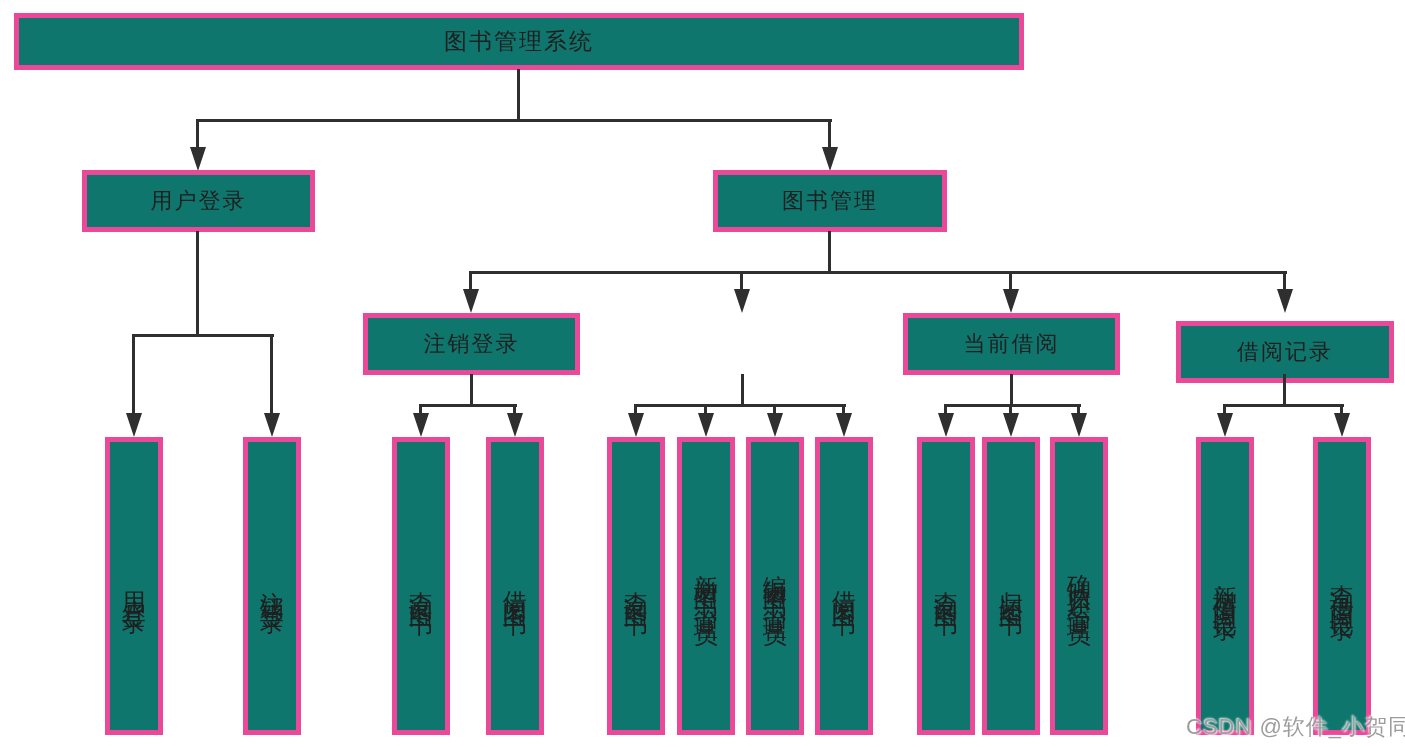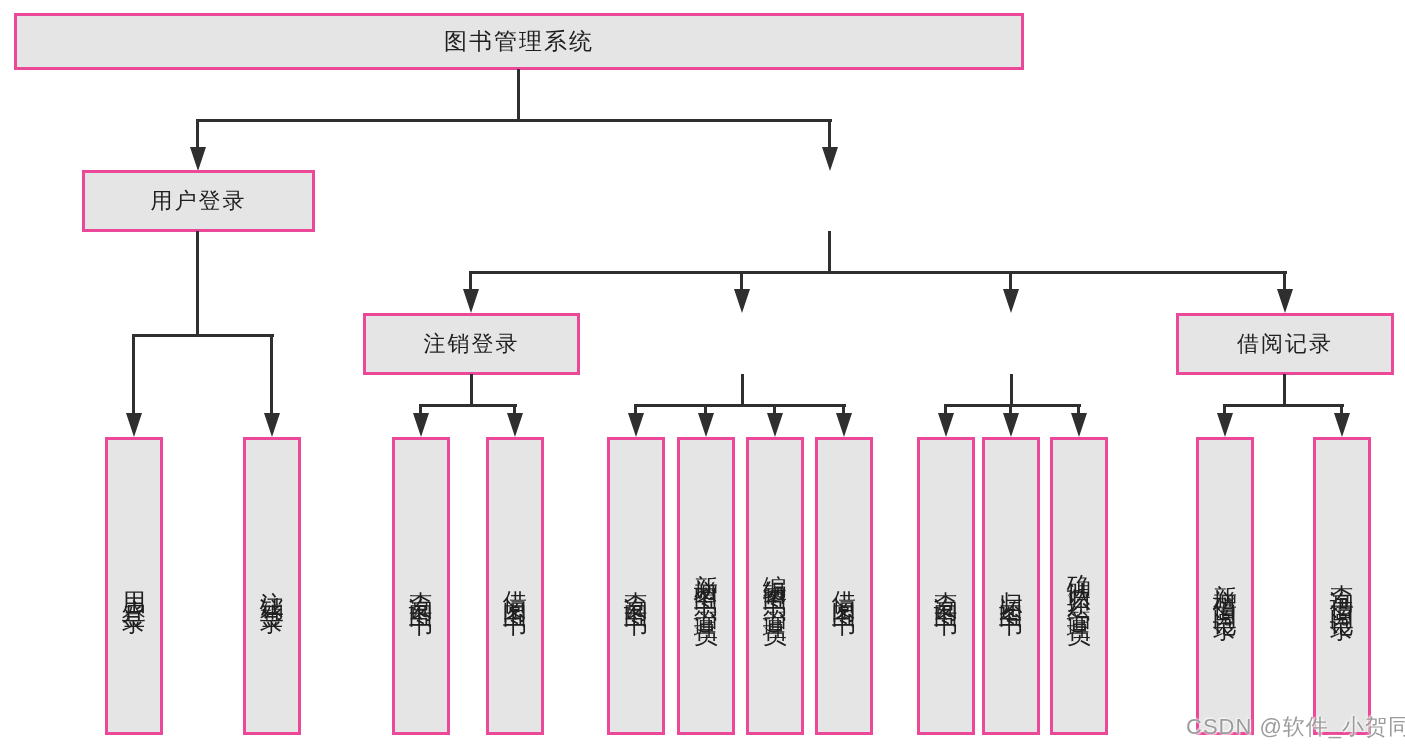--- a/index.html
+++ b/index.html
@@ -1,22 +1,22 @@
 <!DOCTYPE html>
 <html><head>
 <meta charset="utf-8">
 <style>
   html,body{margin:0;padding:0;background:#fff;}
   .canvas{
     position:relative;width:1405px;height:747px;background:#fff;
     font-family:"Liberation Sans","DejaVu Sans",sans-serif;color:#222;overflow:hidden;
   }
   .box{
-    position:absolute;box-sizing:border-box;background:#e5e5e5;
-    border:3px solid #ec4899;display:flex;align-items:center;justify-content:center;
+    position:absolute;box-sizing:border-box;background:#0f766e;
+    border:5px solid #ec4899;display:flex;align-items:center;justify-content:center;
   }
   .htext{font-size:22px;letter-spacing:2px;color:#1f1f1f;white-space:nowrap;}
   .root .htext{font-size:23px;}
   .vtext{
     writing-mode:vertical-lr;text-orientation:mixed;
     font-size:24px;letter-spacing:7px;line-height:1.15;color:#1f1f1f;
   }
   .line{position:absolute;background:#2f2f2f;}
   .ahead{
     position:absolute;width:0;height:0;
@@ -41,20 +41,23 @@
   <div class="line" style="left:517px;top:69px;width:3px;height:53px"></div>
   <div class="line" style="left:196px;top:119px;width:636px;height:3px"></div>
   <div class="line" style="left:196px;top:119px;width:3px;height:32px"></div>
   <div class="ahead" style="left:190px;top:147px"></div>
   <div class="line" style="left:828px;top:119px;width:3px;height:32px"></div>
   <div class="ahead" style="left:822px;top:147px"></div>
 
   <div class="box" style="left:82px;top:170px;width:233px;height:62px">
     <span class="htext">用户登录</span>
   </div>
+  <div class="box" style="left:713px;top:170px;width:234px;height:62px">
+    <span class="htext">图书管理</span>
+  </div>
 
   <div class="line" style="left:196px;top:231px;width:3px;height:105px"></div>
   <div class="line" style="left:132px;top:334px;width:142px;height:3px"></div>
   <div class="line" style="left:132px;top:334px;width:3px;height:83px"></div>
   <div class="ahead" style="left:126px;top:413px"></div>
   <div class="line" style="left:270px;top:334px;width:3px;height:83px"></div>
   <div class="ahead" style="left:264px;top:413px"></div>
 
   <div class="line" style="left:828px;top:231px;width:3px;height:43px"></div>
   <div class="line" style="left:469px;top:271px;width:818px;height:3px"></div>
@@ -63,21 +66,24 @@
   <div class="line" style="left:740px;top:271px;width:3px;height:22px"></div>
   <div class="ahead" style="left:734px;top:289px"></div>
   <div class="line" style="left:1009px;top:271px;width:3px;height:22px"></div>
   <div class="ahead" style="left:1003px;top:289px"></div>
   <div class="line" style="left:1283px;top:271px;width:3px;height:22px"></div>
   <div class="ahead" style="left:1277px;top:289px"></div>
 
   <div class="box" style="left:363px;top:313px;width:217px;height:62px">
     <span class="htext">注销登录</span>
   </div>
-  <div class="box" style="left:1176px;top:313px;width:218px;height:62px">
+  <div class="box" style="left:903px;top:313px;width:217px;height:62px">
+    <span class="htext">当前借阅</span>
+  </div>
+  <div class="box" style="left:1176px;top:321px;width:218px;height:62px">
     <span class="htext">借阅记录</span>
   </div>
 
   <div class="line" style="left:470px;top:374px;width:3px;height:33px"></div>
   <div class="line" style="left:419px;top:404px;width:98px;height:3px"></div>
   <div class="line" style="left:419px;top:404px;width:3px;height:13px"></div>
   <div class="ahead" style="left:413px;top:413px"></div>
   <div class="line" style="left:513px;top:404px;width:3px;height:13px"></div>
   <div class="ahead" style="left:507px;top:413px"></div>
 

